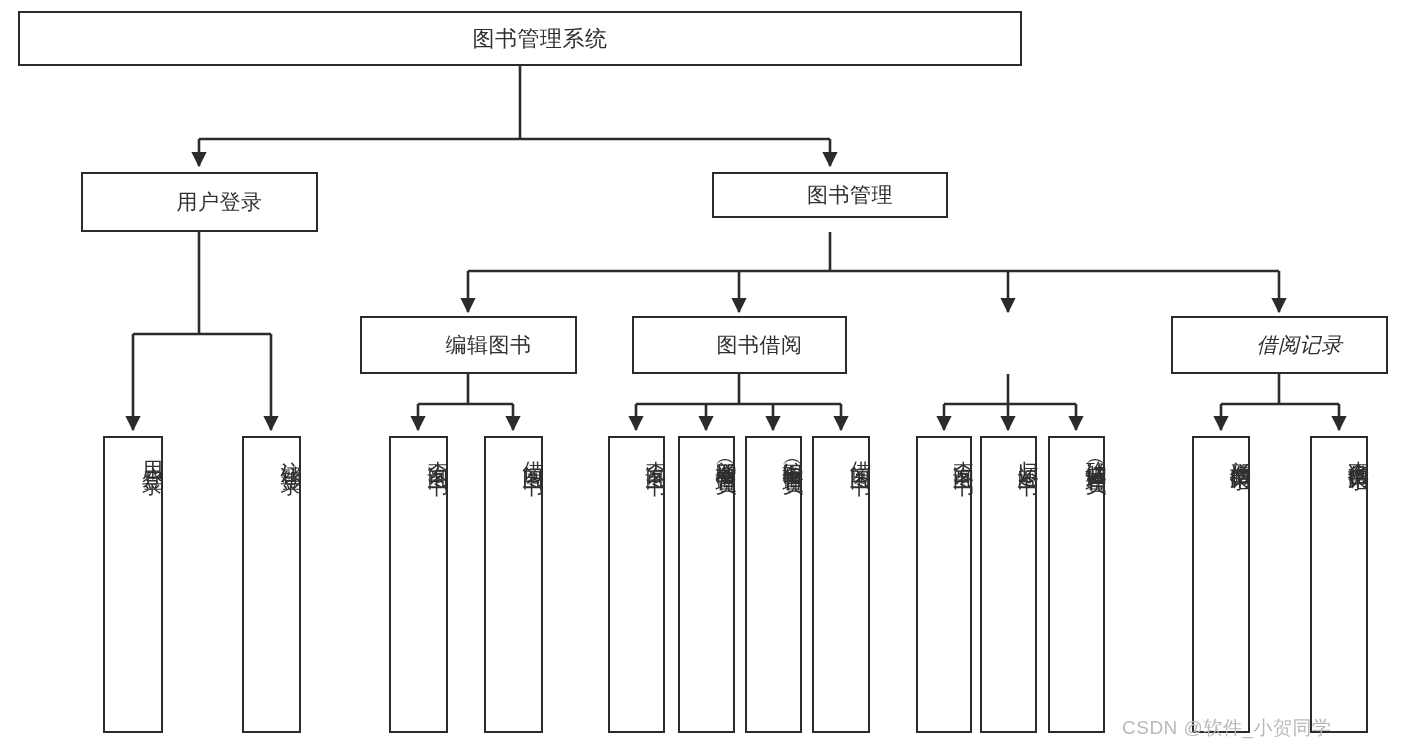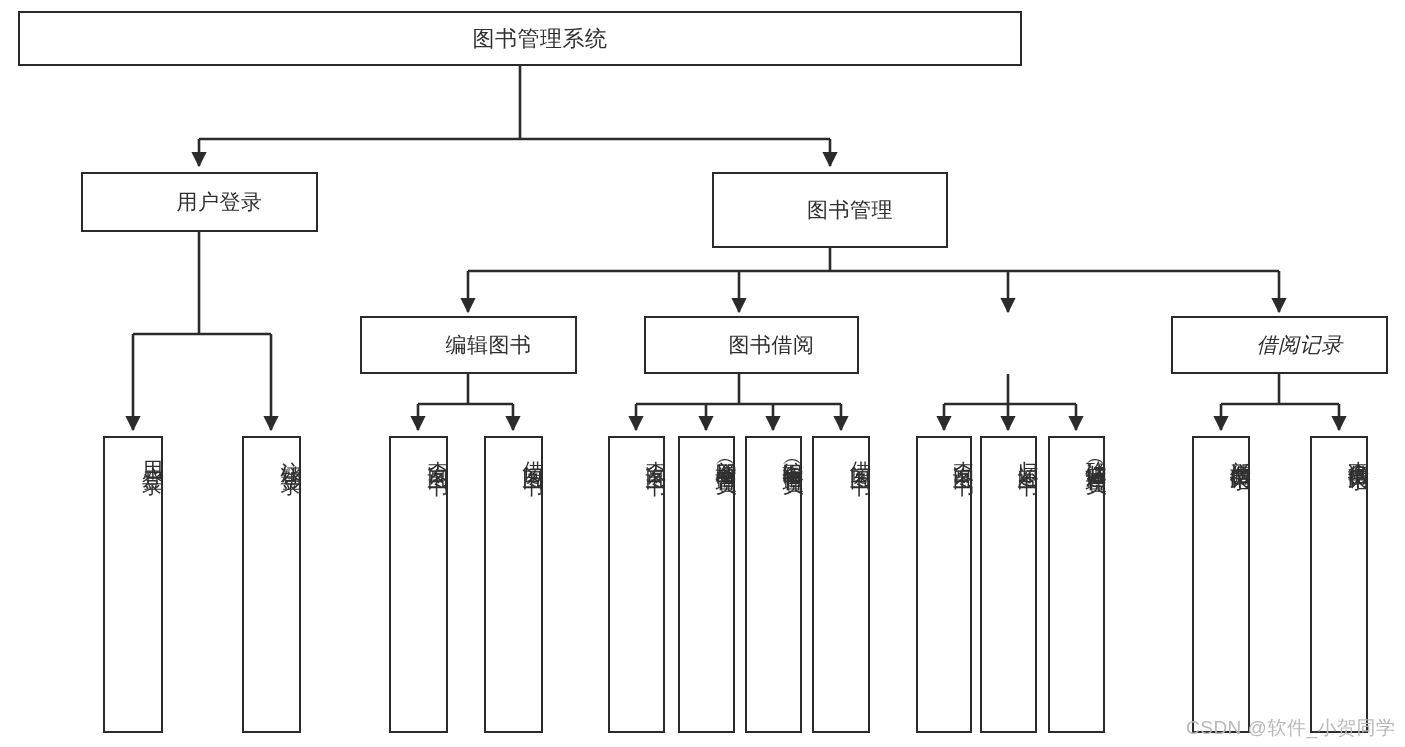--- a/index.html
+++ b/index.html
@@ -139,29 +139,29 @@
   </svg>
 
   <div class="node root" style="left:18px; top:11px; width:1004px; height:55px;">
     <span class="node-label">图书管理系统</span>
   </div>
 
   <div class="node branch" style="left:81px; top:172px; width:237px; height:60px;">
     <span class="node-label">用户登录</span>
   </div>
 
-  <div class="node branch" style="left:712px; top:172px; width:236px; height:76px;">
+  <div class="node branch" style="left:712px; top:172px; width:236px; height:46px;">
     <span class="node-label">图书管理</span>
   </div>
 
   <div class="node branch" style="left:360px; top:316px; width:217px; height:58px;">
     <span class="node-label">编辑图书</span>
   </div>
 
-  <div class="node branch" style="left:632px; top:316px; width:215px; height:58px;margin-left:12px;">
+  <div class="node branch" style="left:632px; top:316px; width:215px; height:58px;">
     <span class="node-label">图书借阅</span>
   </div>
 
 
   <div class="node branch" style="left:1171px; top:316px; width:217px; height:58px;font-style:italic;">
     <span class="node-label">借阅记录</span>
   </div>
 
   <div class="node leaf" style="left:103px; top:436px; width:60px; height:297px;">
     <span class="node-label">用户登录</span>
@@ -200,15 +200,15 @@
     <span class="node-label">确认归还（管理员）</span>
   </div>
 
   <div class="node leaf tall" style="left:1192px; top:436px; width:58px; height:297px;">
     <span class="node-label">新增借阅记录</span>
   </div>
   <div class="node leaf tall" style="left:1310px; top:436px; width:58px; height:297px;">
     <span class="node-label">查询借阅记录</span>
   </div>
 
-  <div class="watermark" style="left:1186px; top:715px;">CSDN @软件_小贺同学</div>
+  <div class="watermark" style="left:1122px; top:715px;">CSDN @软件_小贺同学</div>
 
 </div>
 
 </body></html>

